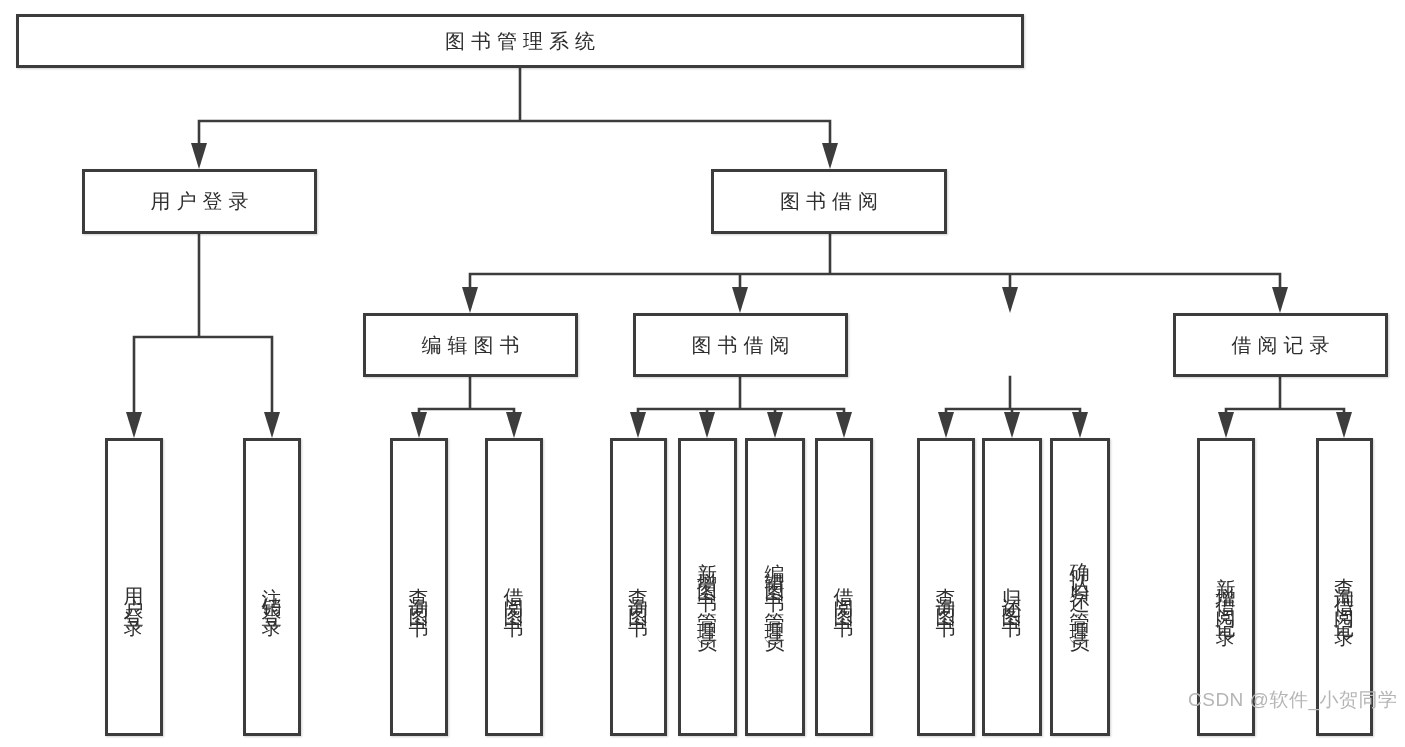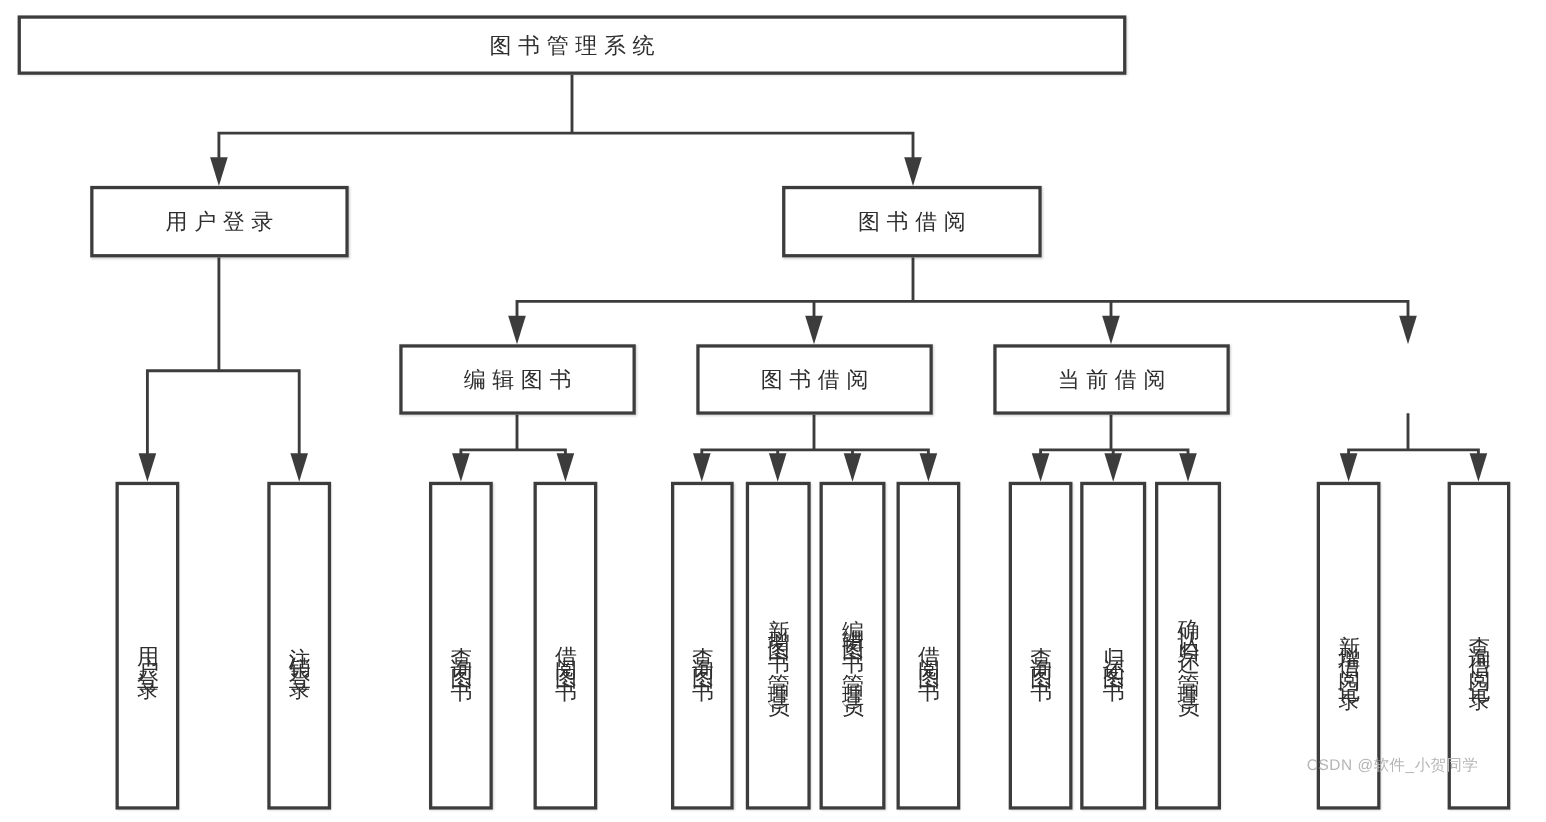--- a/index.html
+++ b/index.html
@@ -50,21 +50,21 @@
     text-orientation: mixed;
     letter-spacing: 10px;
     margin-bottom: -10px;
     line-height: 1;
     white-space: nowrap;
   }
   .watermark {
     position: absolute;
     left: 1188px;
     top: 687px;
-    font-size: 14px;
+    font-size: 19px;
     color: var(--watermark);
     z-index: 2;
     white-space: nowrap;
     letter-spacing: 0.5px;
   }
 </style>
 </head>
 <body>
 
 <div class="stage">
@@ -111,22 +111,22 @@
   <div class="node h" style="left:711px; top:169px; width:236px; height:65px">
     <span class="lbl">图书借阅</span>
   </div>
 
   <div class="node h" style="left:363px; top:313px; width:215px; height:64px">
     <span class="lbl">编辑图书</span>
   </div>
   <div class="node h" style="left:633px; top:313px; width:215px; height:64px">
     <span class="lbl">图书借阅</span>
   </div>
-  <div class="node h" style="left:903px; top:313px; width:215px; height:64px">
-    <span class="lbl">当前借阅</span>
+  <div class="node h" style="left:1173px; top:313px; width:215px; height:64px">
+    <span class="lbl">借阅记录</span>
   </div>
 
   <div class="node v" style="left:105px; top:438px; width:58px; height:298px">
     <span class="lbl">用户登录</span>
   </div>
   <div class="node v" style="left:243px; top:438px; width:58px; height:298px">
     <span class="lbl">注销登录</span>
   </div>
 
   <div class="node v" style="left:390px; top:438px; width:58px; height:298px">

